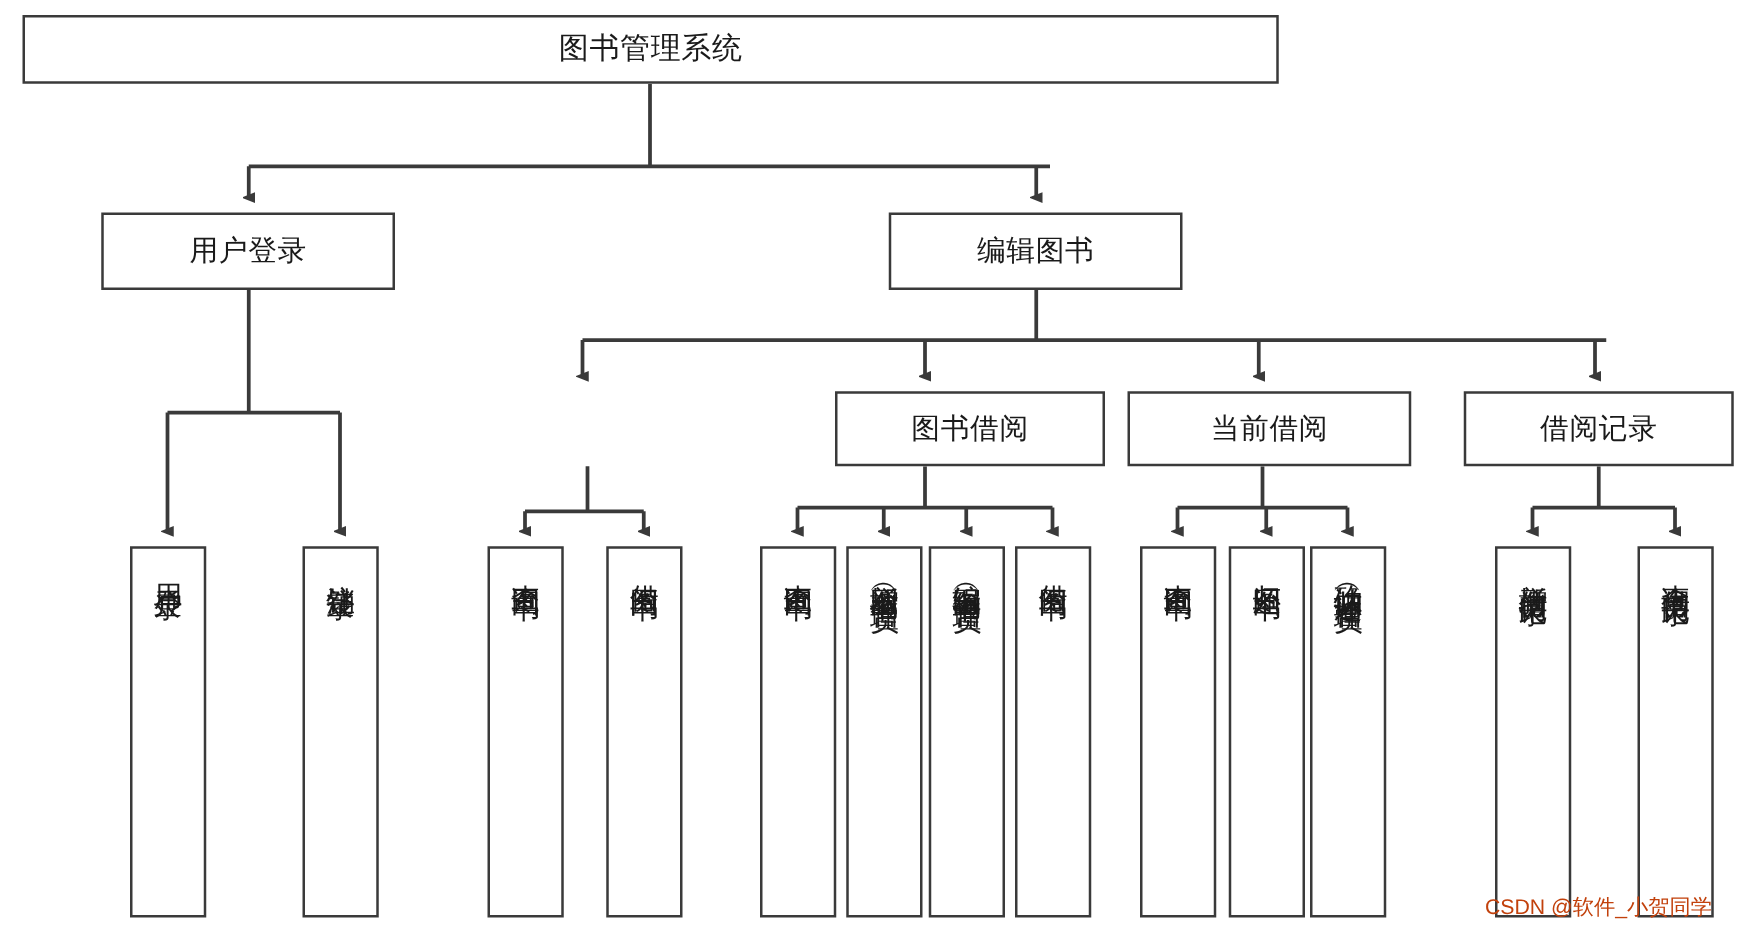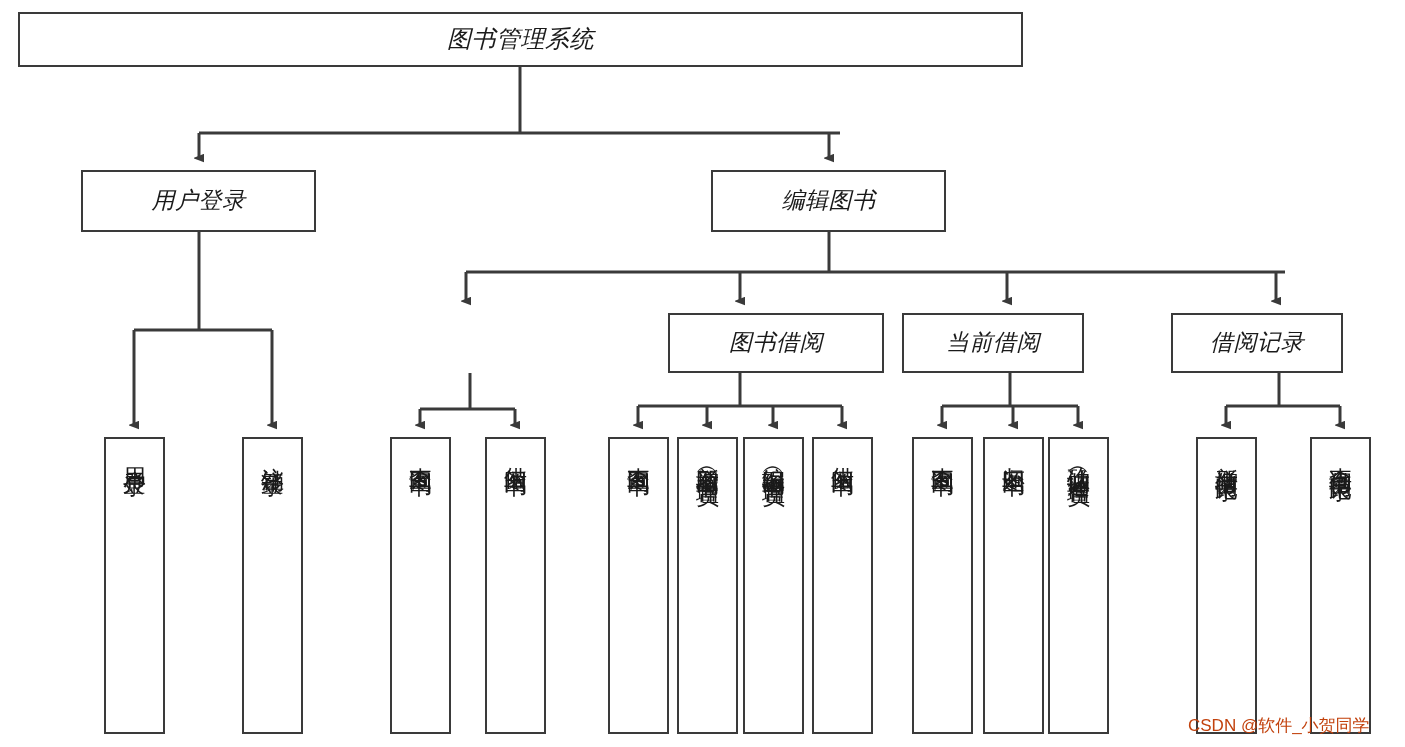--- a/index.html
+++ b/index.html
@@ -39,21 +39,20 @@
   .node-label {
     display: block;
     text-align: center;
     line-height: 1.18;
     letter-spacing: 0.5px;
     white-space: nowrap;
   }
   
   .node.horiz .node-label {
     font-size: 23px;
-    font-style: italic;
   }
   .node.root .node-label {
     font-size: 24px;
   }
   
   .node.vert {
     align-items: flex-start;
     justify-content: center;
     padding-top: 10px;
   }
@@ -138,24 +137,24 @@
   <div class="node horiz" style="left:81px; top:170px; width:235px; height:62px;">
     <span class="node-label">用户登录</span>
   </div>
   <div class="node horiz" style="left:711px; top:170px; width:235px; height:62px;">
     <span class="node-label">编辑图书</span>
   </div>
 
   <div class="node horiz" style="left:668px; top:313px; width:216px; height:60px;">
     <span class="node-label">图书借阅</span>
   </div>
-  <div class="node horiz" style="left:902px; top:313px; width:182px; height:60px;">
+  <div class="node horiz" style="left:902px; top:313px; width:227px; height:60px;">
     <span class="node-label">当前借阅</span>
   </div>
-  <div class="node horiz" style="left:1171px; top:313px; width:172px; height:60px;">
+  <div class="node horiz" style="left:1171px; top:313px; width:216px; height:60px;">
     <span class="node-label">借阅记录</span>
   </div>
 
   <div class="node vert" style="left:104px; top:437px; width:61px; height:297px;">
     <span class="node-label">用户登录</span>
   </div>
   <div class="node vert" style="left:242px; top:437px; width:61px; height:297px;">
     <span class="node-label">注销登录</span>
   </div>
 

